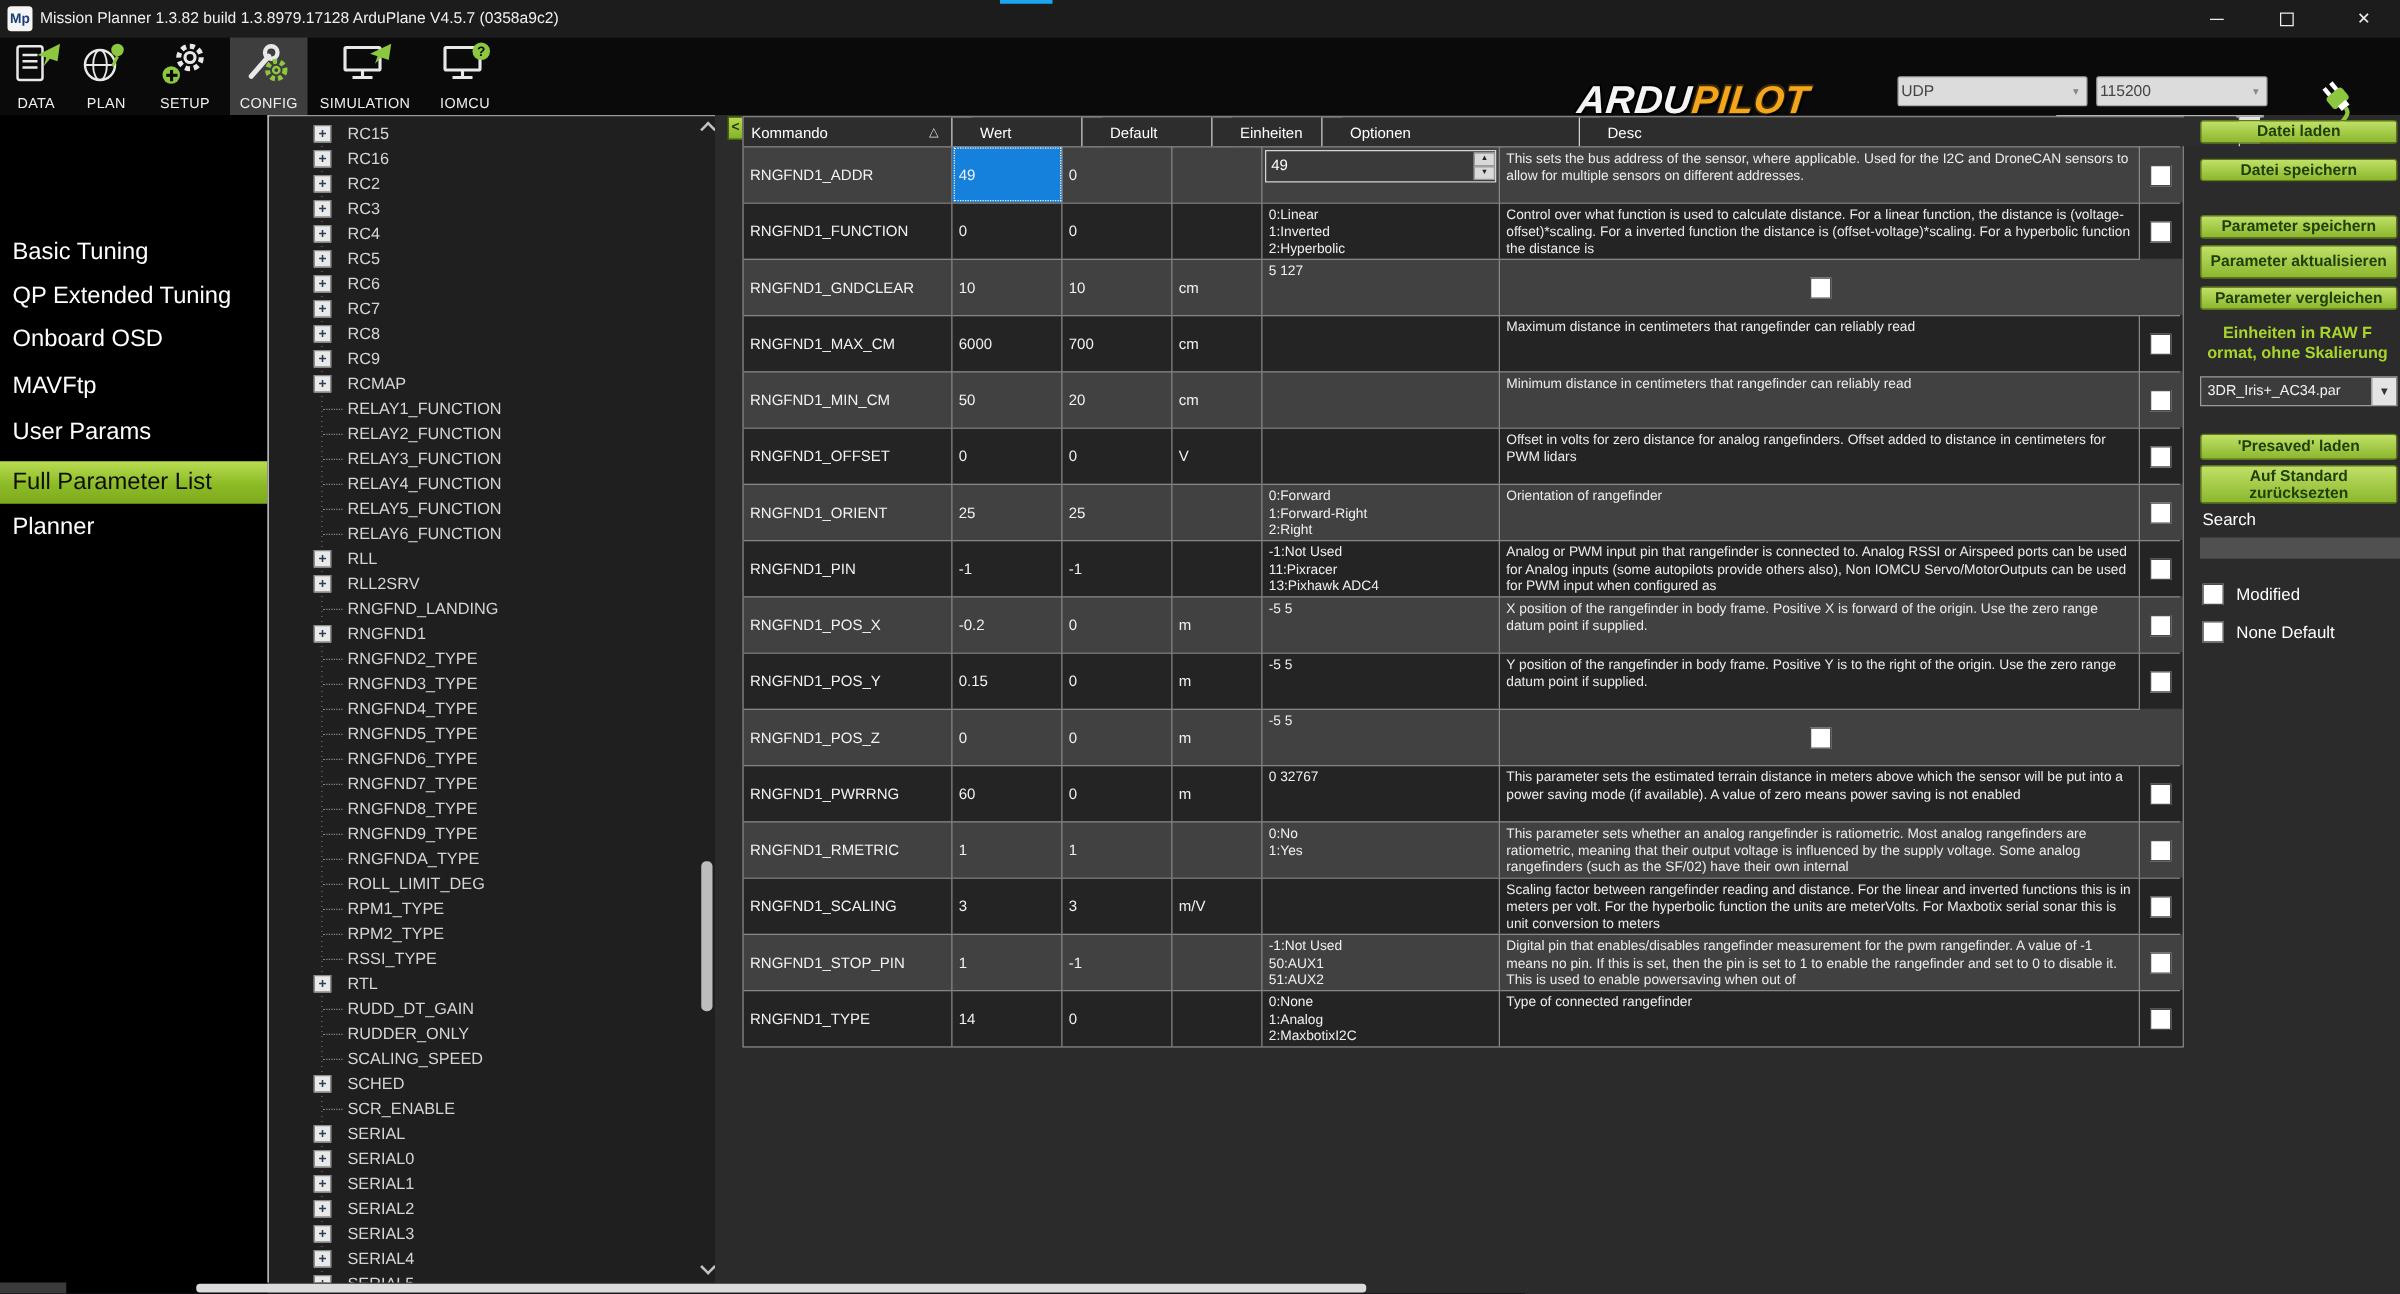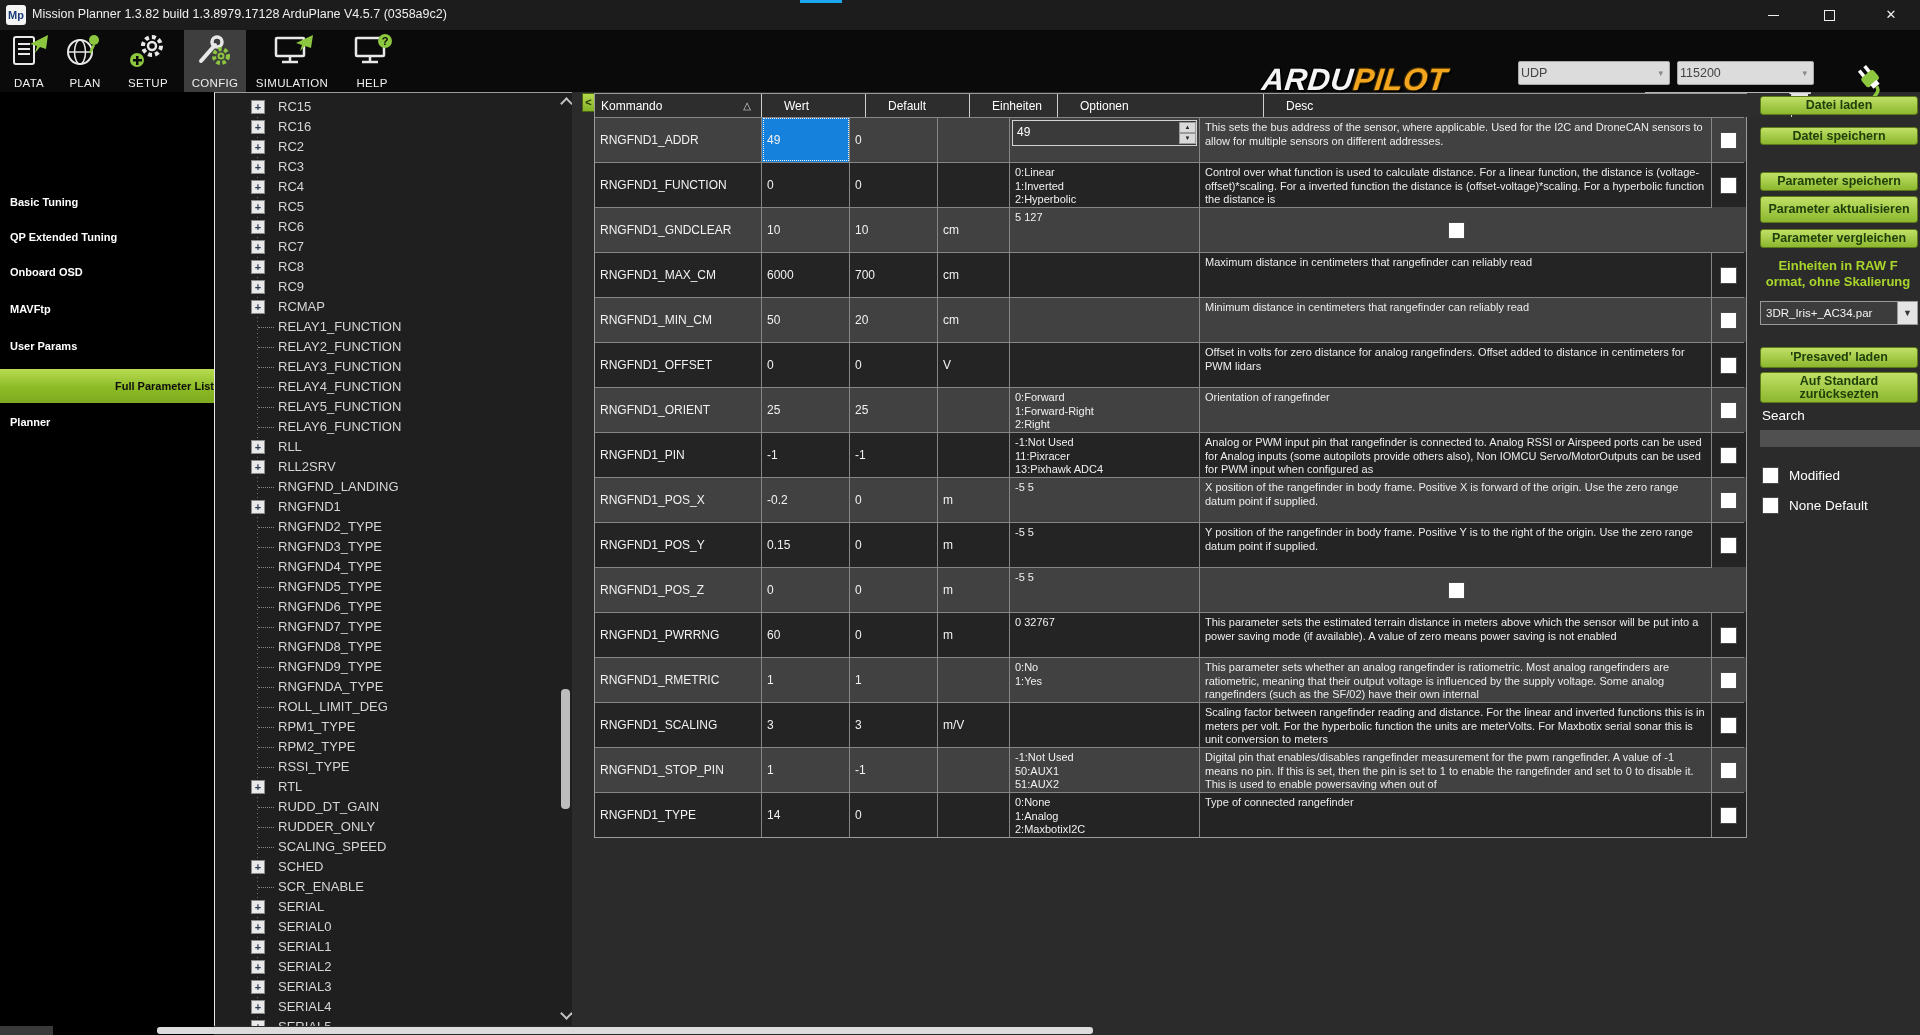--- a/index.html
+++ b/index.html
@@ -37,23 +37,23 @@
               background:#2e2e2e;border:1px solid #b5b5b5;font-size:11.5px;line-height:21px;color:#f2f2f2;
               padding-left:4px;white-space:nowrap;overflow:hidden;}
   #combo-port .dd{position:absolute;right:0;top:0;width:20px;height:21px;background:#e4e4e4;color:#333;
               text-align:center;font-size:9px;line-height:21px;border-left:1px solid #999;}
   #disconnect-label{position:absolute;left:1822px;top:71px;font-size:12.5px;color:#f4f4f4;}
   #plug{position:absolute;left:1836px;top:34px;}
 
   
   #sidebar{position:absolute;left:0;top:92px;width:214px;height:943px;background:#000;}
   .side-item{position:absolute;left:0;width:204px;padding-left:10px;height:24px;line-height:24px;
-             color:#fff;font-weight:bold;font-size:11px;white-space:nowrap;}
+             color:#fff;font-weight:normal;font-size:19px;white-space:nowrap;}
   .side-item.active{background:linear-gradient(180deg,#b9dc52 0%,#8cbb26 55%,#7daa1e 100%);
-             color:#0e0e0e;height:34px;line-height:34px;text-align:right;}
+             color:#0e0e0e;height:34px;line-height:34px;}
   .notch{position:absolute;right:-13px;top:8px;width:0;height:0;border-top:9px solid transparent;
          border-bottom:9px solid transparent;border-right:13px solid #141414;}
 
   
   #treepanel{position:absolute;left:214px;top:92px;width:358px;height:934px;background:#1f1f1f;
              border-left:1px solid #e6e6e6;border-top:1px solid #9a9a9a;box-sizing:border-box;overflow:hidden;}
   #tree-rows{position:absolute;left:0;top:4px;width:340px;height:926px;
              background-image:repeating-linear-gradient(#6e6e6e 0 1px,transparent 1px 4px);
              background-size:1px 922px;background-repeat:no-repeat;background-position:42px 8px;}
   .tree-row{position:absolute;left:0;height:20px;width:340px;font-size:13px;color:#d6d6d6;line-height:20px;white-space:nowrap;}
@@ -192,21 +192,21 @@
     <div class="tool" style="left:344px;width:56px;">
       <span>
         <svg width="46" height="36" viewBox="0 0 46 36">
           <rect x="7" y="5" width="28" height="18" rx="1" fill="none" stroke="#e8e8e8" stroke-width="2.5"></rect>
           <line x1="21" y1="23" x2="21" y2="28" stroke="#e8e8e8" stroke-width="2.5"></line>
           <line x1="13" y1="29" x2="29" y2="29" stroke="#e8e8e8" stroke-width="2.5"></line>
           <circle cx="36" cy="8" r="7" fill="#8dc63f"></circle>
           <text x="36" y="12" text-anchor="middle" font-size="11" font-weight="bold" fill="#0a0a0a" font-family="Liberation Sans, sans-serif">?</text>
         </svg>
       </span>
-      <span class="lbl">HELP</span>
+      <span class="lbl">IOMCU</span>
     </div>
 
     <div id="logo">
       <span class="p1">ARDU</span><span class="p2">PILOT</span>
     </div>
     <div id="logo-swoosh"></div>
 
     <div class="combo" id="combo-link">
       <span>UDP</span><span class="arr">▾</span>
     </div>

